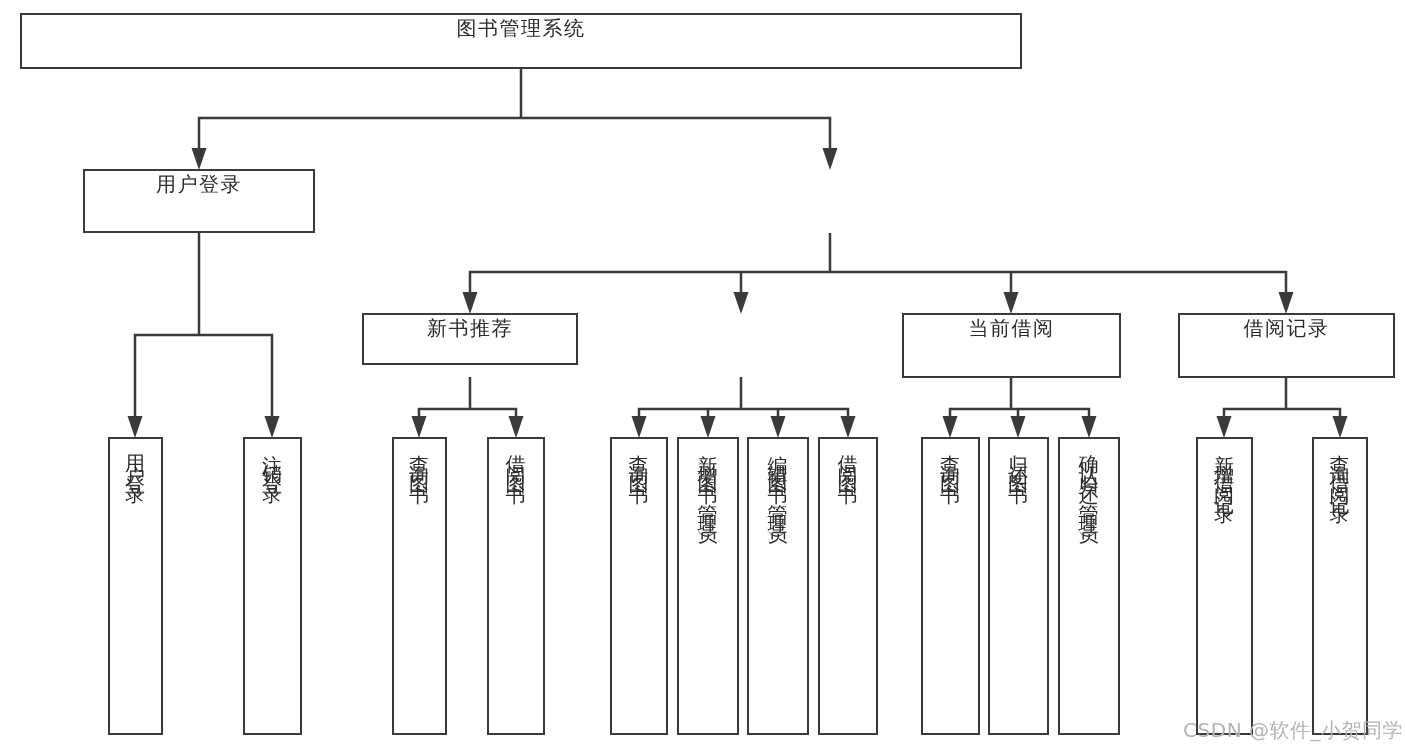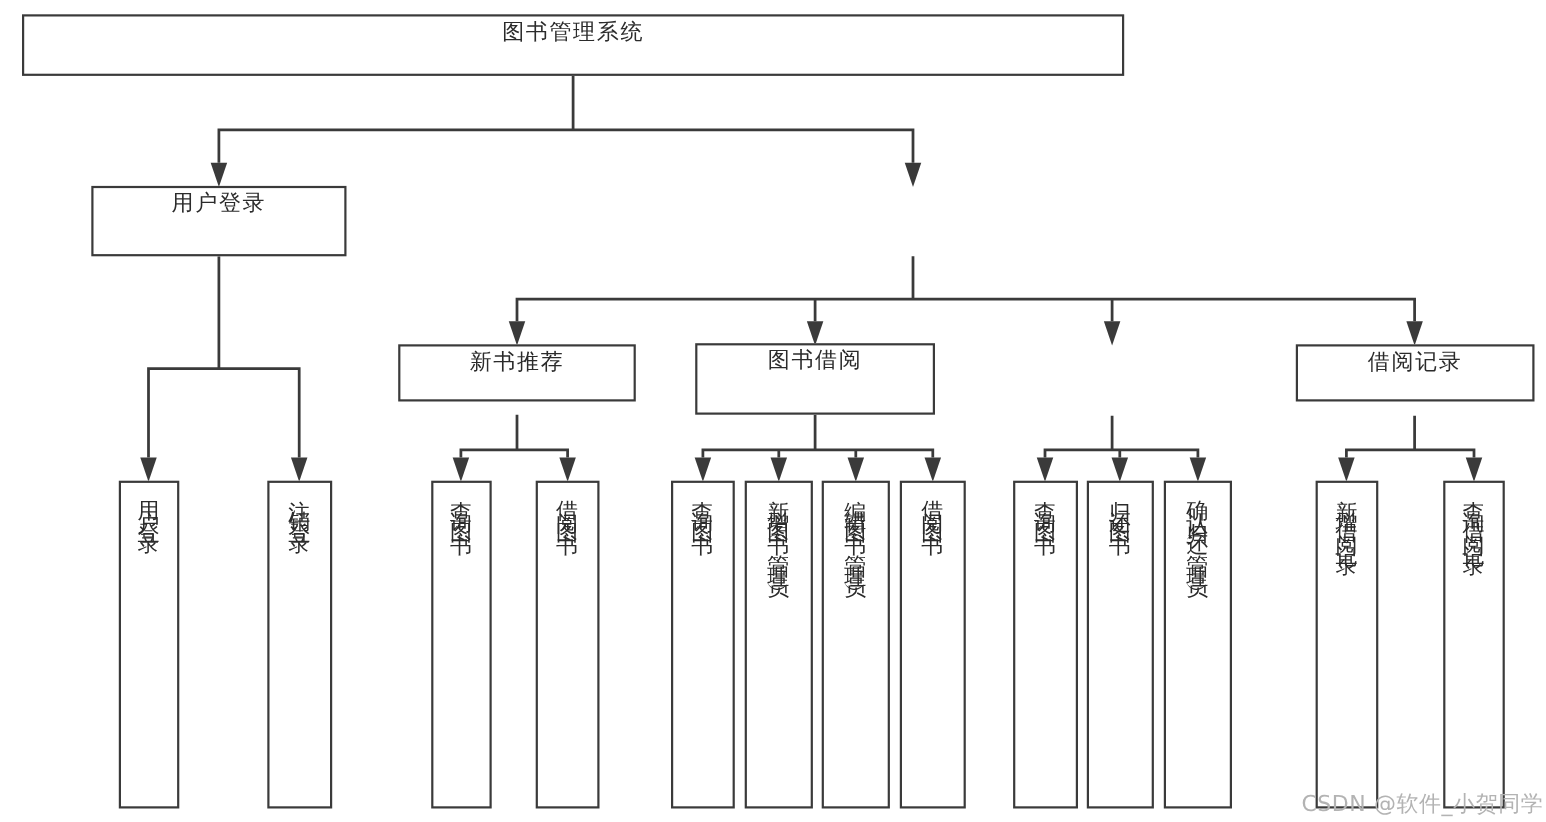--- a/index.html
+++ b/index.html
@@ -70,24 +70,24 @@
     <span>图书管理系统</span>
   </div>
 
   <div class="box h" style="left:83px;top:169px;width:232px;height:64px">
     <span>用户登录</span>
   </div>
 
   <div class="box h" style="left:362px;top:313px;width:216px;height:52px">
     <span>新书推荐</span>
   </div>
-  <div class="box h" style="left:632px;top:312px;width:218px;height:65px">
-    <span>图书借阅</span>
+  <div class="box h" style="left:902px;top:313px;width:219px;height:65px">
+    <span>当前借阅</span>
   </div>
-  <div class="box h" style="left:1178px;top:313px;width:217px;height:52px">
+  <div class="box h" style="left:1178px;top:313px;width:217px;height:65px">
     <span>借阅记录</span>
   </div>
 
   <div class="box v" style="left:108px;top:437px;width:55px;height:298px">
     <span>用户登录</span>
   </div>
   <div class="box v" style="left:243px;top:437px;width:59px;height:298px">
     <span>注销登录</span>
   </div>
 

